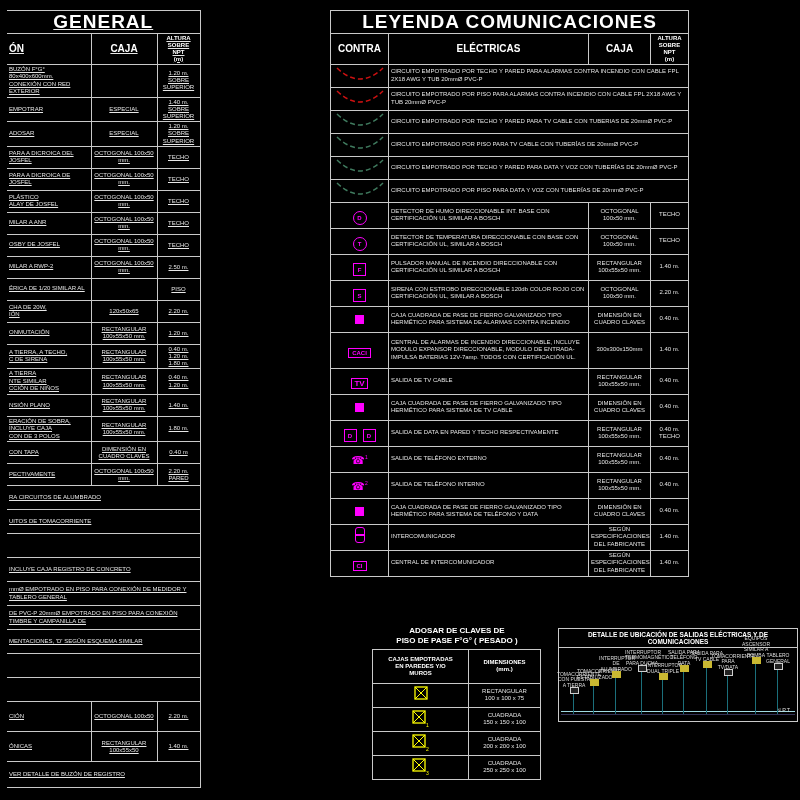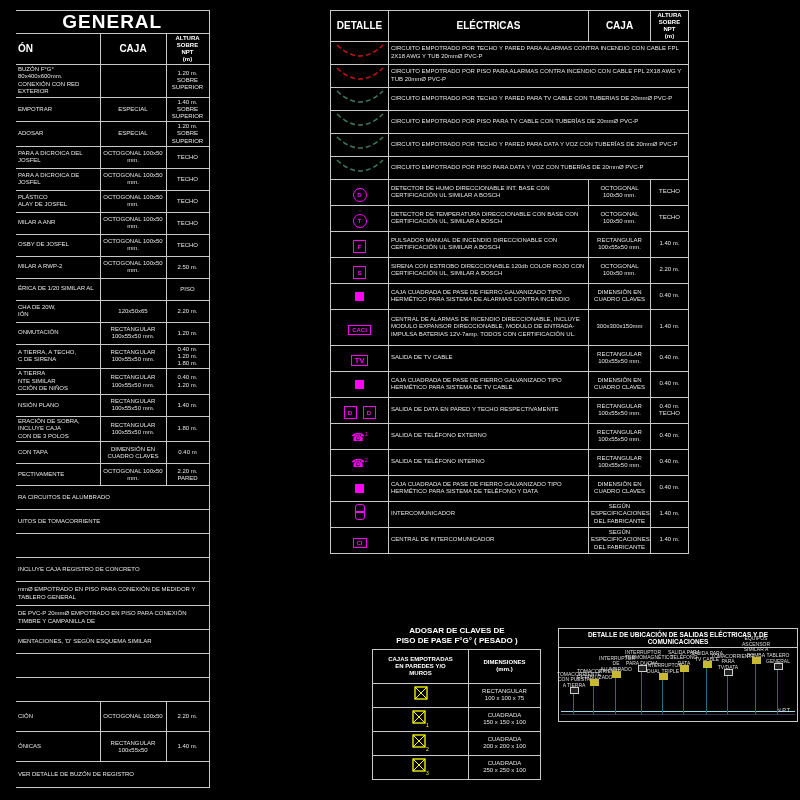--- a/index.html
+++ b/index.html
@@ -9,21 +9,21 @@
   .tbl td,.tbl th{border:1px solid #c9c9c9;padding:1px 2px;vertical-align:middle;
        white-space:pre-line;overflow:hidden;}
   .title-row th{font-size:19px;font-weight:bold;letter-spacing:1px;color:#fff;
        text-align:center;height:22px;padding:0;}
   .hdr{font-weight:bold;text-align:center;font-size:10px;color:#fff;}
   .hdr-sm{font-weight:bold;text-align:center;font-size:6px;line-height:1.15;color:#fff;}
   .desc{font-size:6px;line-height:1.25;text-align:left;color:#e4e4e4;}
   .mid{font-size:6px;line-height:1.2;text-align:center;color:#e4e4e4;}
   .symcell{text-align:center;}
   
-  #left-tbl{left:16px;top:10px;width:193px;}
+  #left-tbl{left:7px;top:10px;width:193px;text-decoration:underline;}
   #left-tbl{border-left:none;}
   #left-tbl td:first-child,#left-tbl th:first-child{border-left:none;}
   #right-tbl{left:330px;top:10px;width:358px;}
   #claves-wrap{position:absolute;left:372px;top:626px;width:170px;}
   #claves-title{font-size:8px;font-weight:bold;text-align:center;line-height:1.3;color:#fff;}
   #claves-tbl{position:static;width:168px;margin-top:2px;}
   
   .mg-circle{display:inline-flex;align-items:center;justify-content:center;
       width:12px;height:12px;border:1px solid #ff00ff;border-radius:50%;
       color:#ff00ff;font-size:6px;font-weight:bold;}
@@ -230,22 +230,25 @@
 </table>
 
 <table class="tbl" id="right-tbl">
   <colgroup>
       <col style="width:58px">
       <col style="width:200px">
       <col style="width:62px">
       <col style="width:38px">
     </colgroup>
   <thead>
+    <tr class="title-row">
+      <th colspan="4">LEYENDA COMUNICACIONES</th>
+    </tr>
     <tr style="height:24px">
-      <th class="hdr">DETALLE</th>
+      <th class="hdr">CONTRA</th>
       <th class="hdr">ELÉCTRICAS</th>
       <th class="hdr">CAJA</th>
       <th class="hdr-sm">ALTURA SOBRE
 NPT
 (m)</th>
     </tr>
   </thead>
   <tbody id="right-body">
       <tr style="height: 22px;">
         <td class="symcell"><svg width="50" height="16" viewBox="0 0 50 16">

